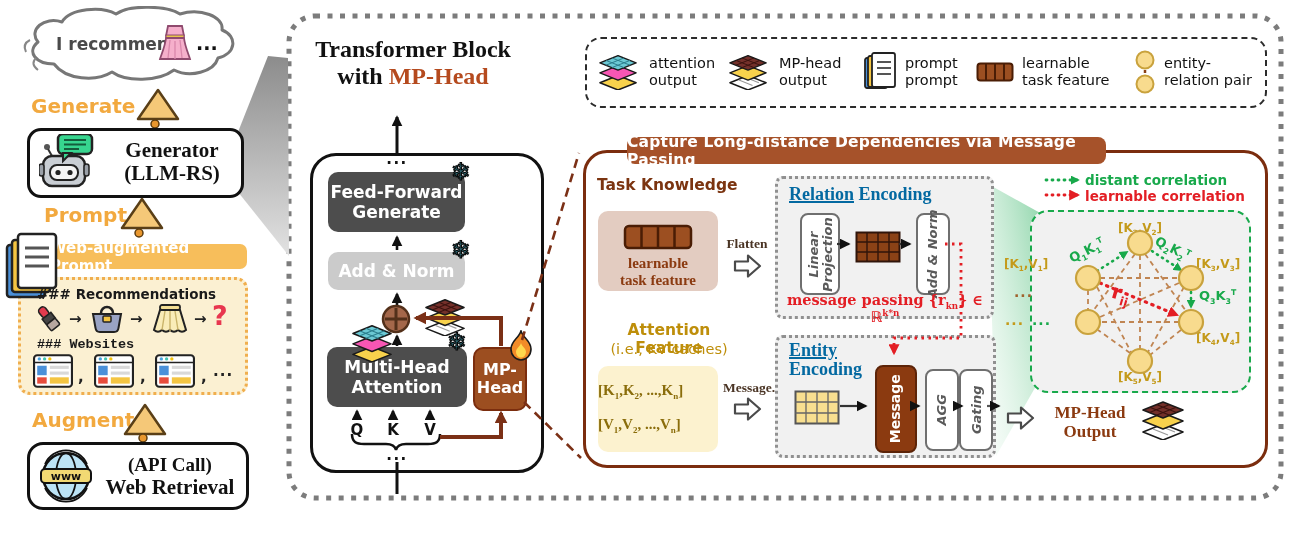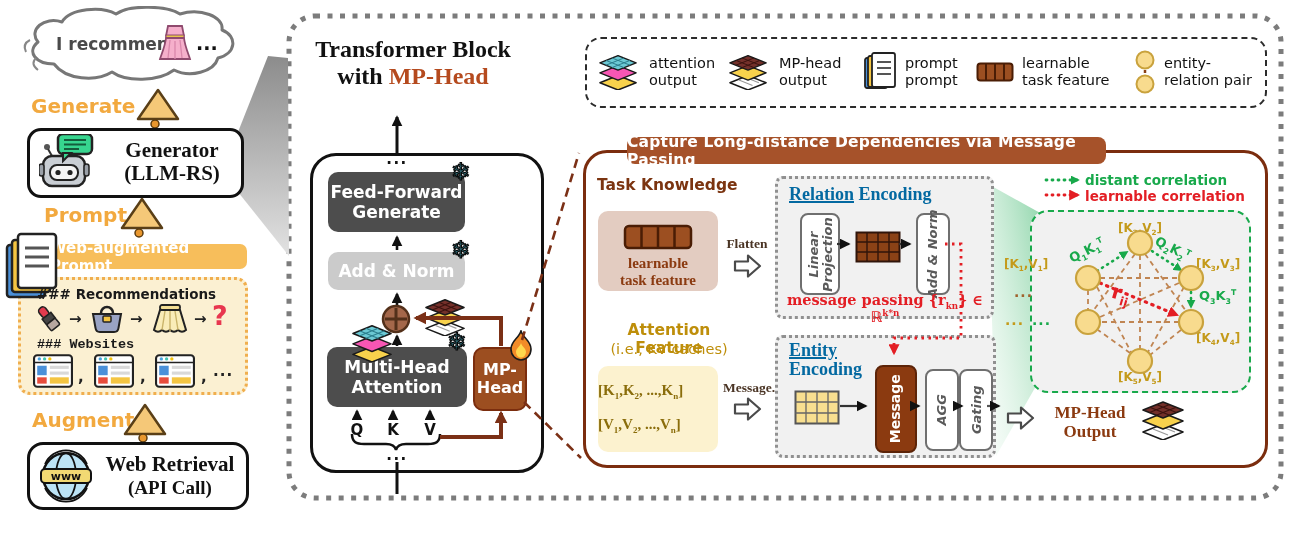--- a/index.html
+++ b/index.html
@@ -244,22 +244,22 @@
 
   <div class="abs pill-box" style="left:27px;top:442px;width:216px;height:62px;border-radius:16px;">
     <svg class="abs" style="left:8px;top:4px;" width="56" height="54" viewBox="0 0 56 54">
       <circle cx="28" cy="27" r="23" fill="#BCE3F5" stroke="#111" stroke-width="2.5"></circle>
       <ellipse cx="28" cy="27" rx="10" ry="23" fill="none" stroke="#111" stroke-width="1.8"></ellipse>
       <path d="M7,15 a23,23 0 0 1 42,0 M7,39 a23,23 0 0 0 42,0" fill="none" stroke="#111" stroke-width="1.8"></path>
       <rect x="3" y="20" width="50" height="14" rx="4" fill="#F2D973" stroke="#111" stroke-width="2"></rect>
       <text x="28" y="31" text-anchor="middle" font-size="11" font-weight="bold" font-family="DejaVu Sans, sans-serif" fill="#111">www</text>
     </svg>
     <div class="abs pill-title serif" style="left:70px;top:8px;width:140px;">
+      <div style="font-size:19px;">(API Call)</div>
       <div>Web Retrieval</div>
-      <div style="font-size:19px;">(API Call)</div>
     </div>
   </div>
 
   <div class="abs step-title serif" style="left:298px;top:36px;width:230px;">
     <div>Transformer Block</div>
     <div><span>with </span><span class="mp">MP-Head</span></div>
   </div>
 
   <div class="abs tblock" style="left:310px;top:153px;width:228px;height:314px;"></div>
 

